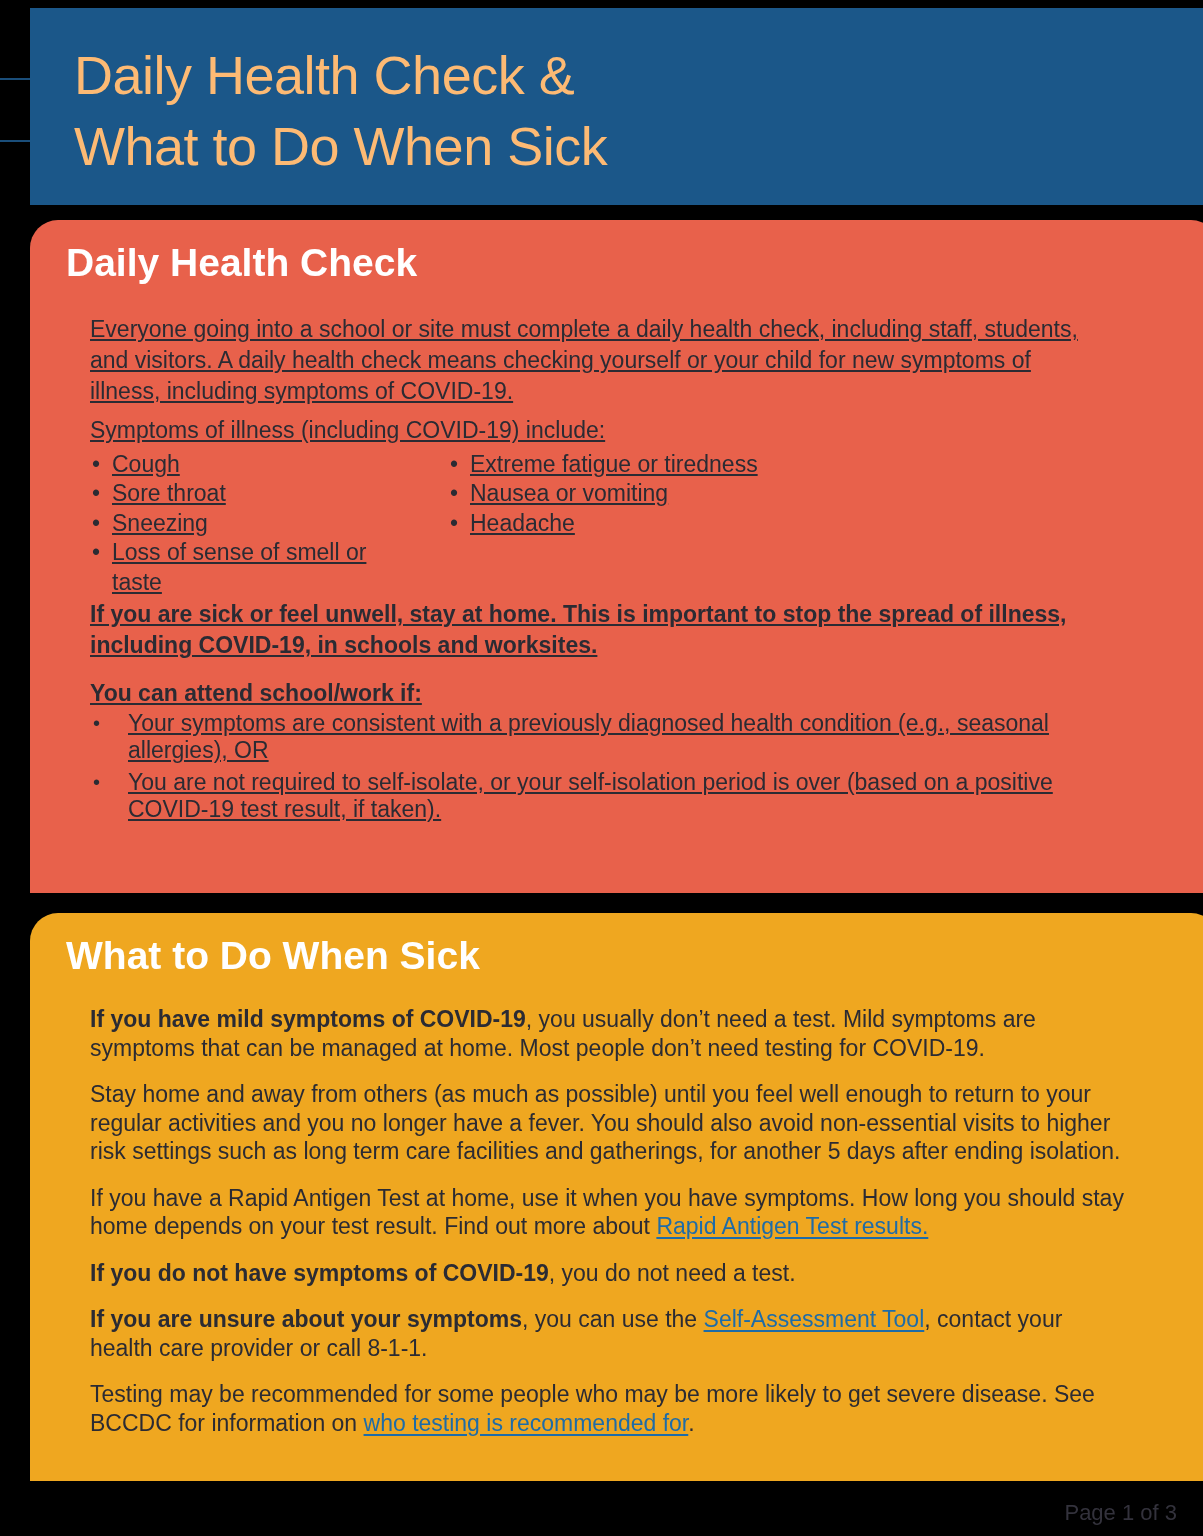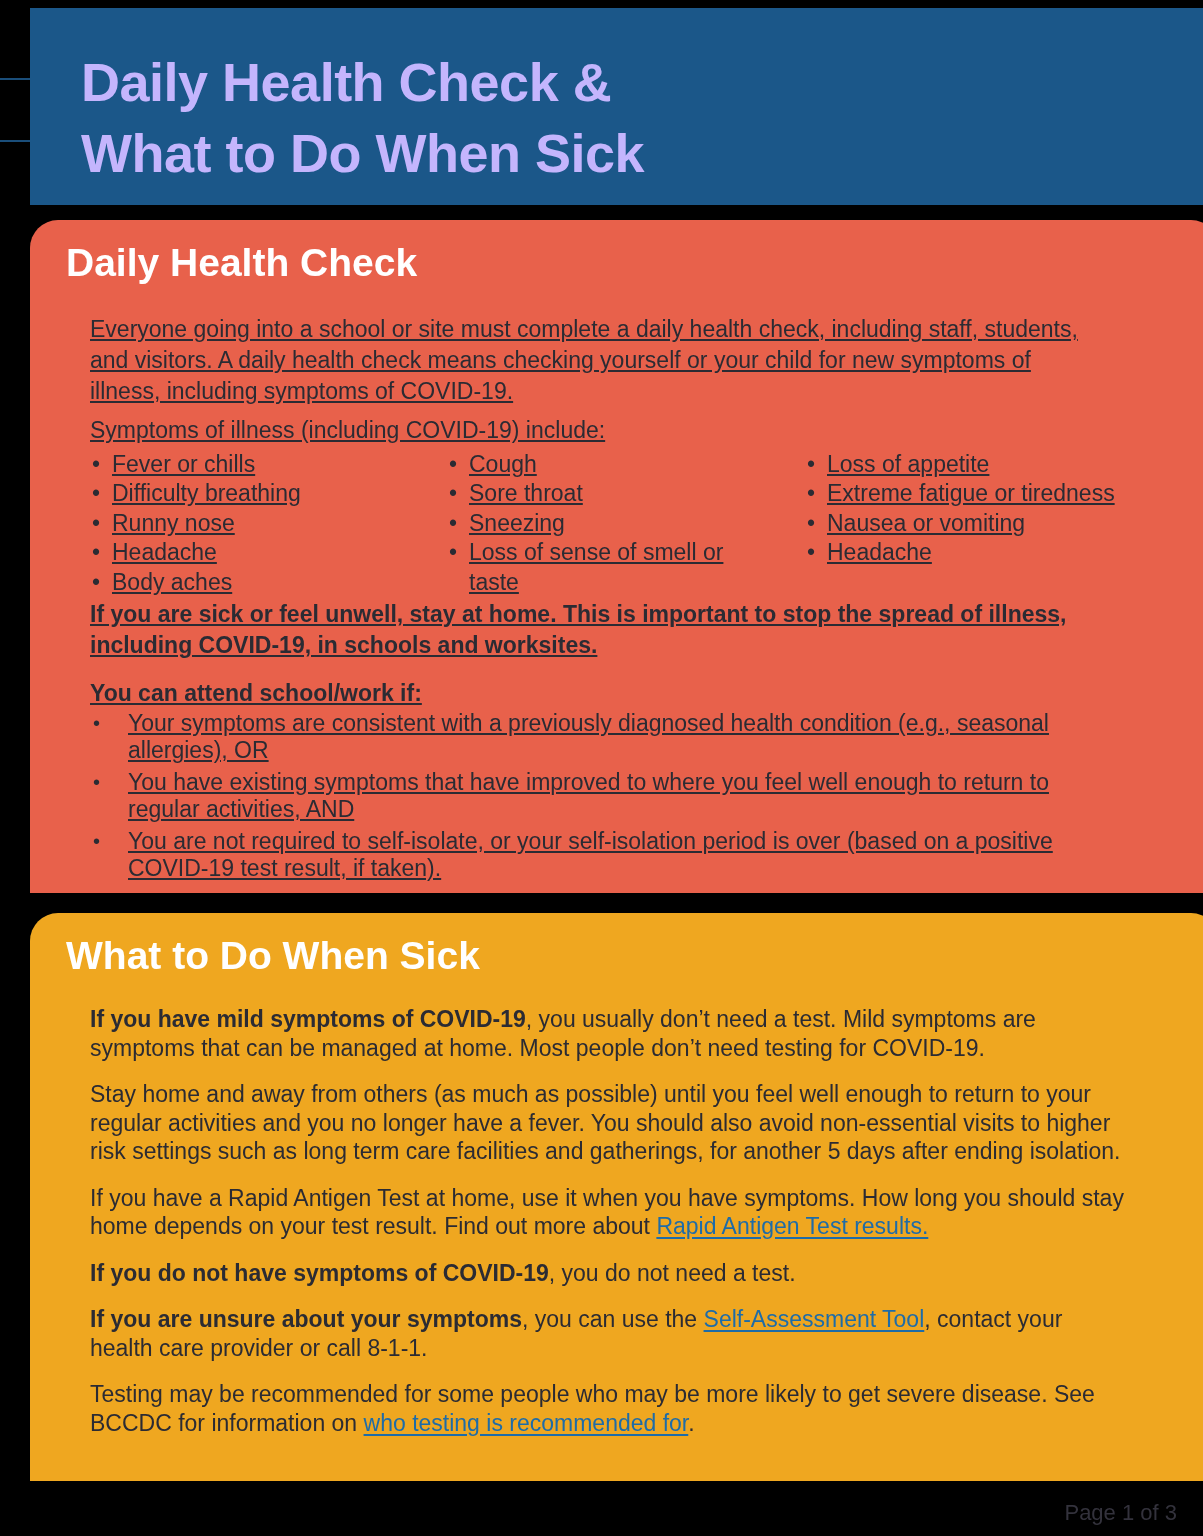--- a/index.html
+++ b/index.html
@@ -9,22 +9,22 @@
     font-family:"Liberation Sans", sans-serif;
     color:#2B2B33;
   }
 
   
   .header-banner {
     position:absolute; left:30px; right:0; top:8px; height:197px;
     background:#1B5789;
   }
   .page-title {
-    margin:15px; padding:24px 0 0 36px;
-    font-size:54px; line-height:71px; font-weight:bold; color:#c4b5fd;
+    margin:8px; padding:24px 0 0 36px;
+    font-size:54px; line-height:71px; font-weight:normal; color:#fdba74;
     letter-spacing:-0.5px;
   }
   .edge-mark {
     position:absolute; left:0; width:30px; height:2px; background:#1A4E7A;
   }
   .edge-mark.m1 { top:78px; }
   .edge-mark.m2 { top:140px; }
 
   
   .band {
@@ -105,47 +105,38 @@
 </div>
 
 <div class="band band-orange">
   <h2>Daily Health Check</h2>
   <div class="content">
     <p class="intro">Everyone going into a school or site must complete a daily health check, including staff, students, and visitors. A daily health check means checking yourself or your child for new symptoms of illness, including symptoms of COVID-19.</p>
 
     <p class="lead">Symptoms of illness (including COVID-19) include:</p>
 
     <div class="symptom-cols">
-      <ul class="col col-1">
-        <li>Fever or chills</li>
-        <li>Difficulty breathing</li>
-        <li>Runny nose</li>
-        <li>Headache</li>
-        <li>Body aches</li>
-      </ul>
       <ul class="col col-2">
         <li>Cough</li>
         <li>Sore throat</li>
         <li>Sneezing</li>
         <li style="max-width:300px">Loss of sense of smell or taste</li>
       </ul>
       <ul class="col col-3">
-        <li>Loss of appetite</li>
         <li>Extreme fatigue or tiredness</li>
         <li>Nausea or vomiting</li>
         <li>Headache</li>
       </ul>
     </div>
 
     <p class="stay-home">If you are sick or feel unwell, stay at home. This is important to stop the spread of illness, including COVID-19, in schools and worksites.</p>
 
     <p class="attend-lead">You can attend school/work if:</p>
     <ul class="attend-list">
       <li>Your symptoms are consistent with a previously diagnosed health condition (e.g., seasonal allergies), OR</li>
-      <li>You have existing symptoms that have improved to where you feel well enough to return to regular activities, AND</li>
       <li>You are not required to self-isolate, or your self-isolation period is over (based on a positive COVID-19 test result, if taken).</li>
     </ul>
   </div>
 </div>
 
 <div class="band band-yellow">
   <h2>What to Do When Sick</h2>
   <div class="content">
 
     <p><span class="bold">If you have mild symptoms of COVID-19</span><span>, you usually don’t need a test. Mild symptoms are symptoms that can be managed at home. Most people don’t need testing for COVID-19.</span></p>

